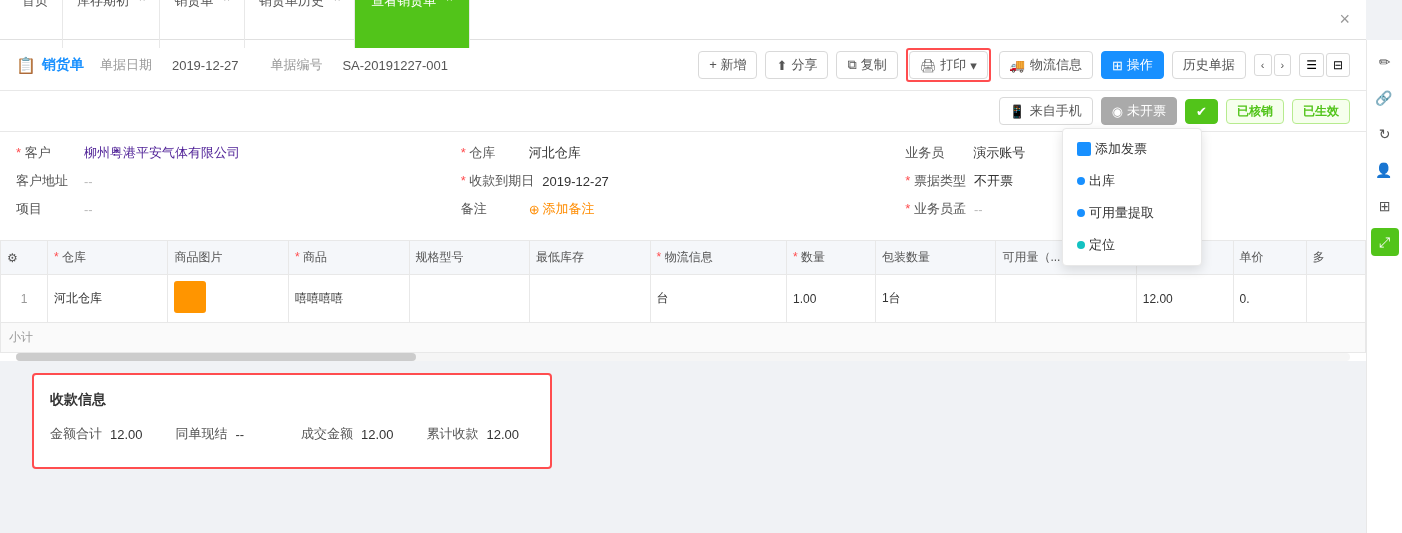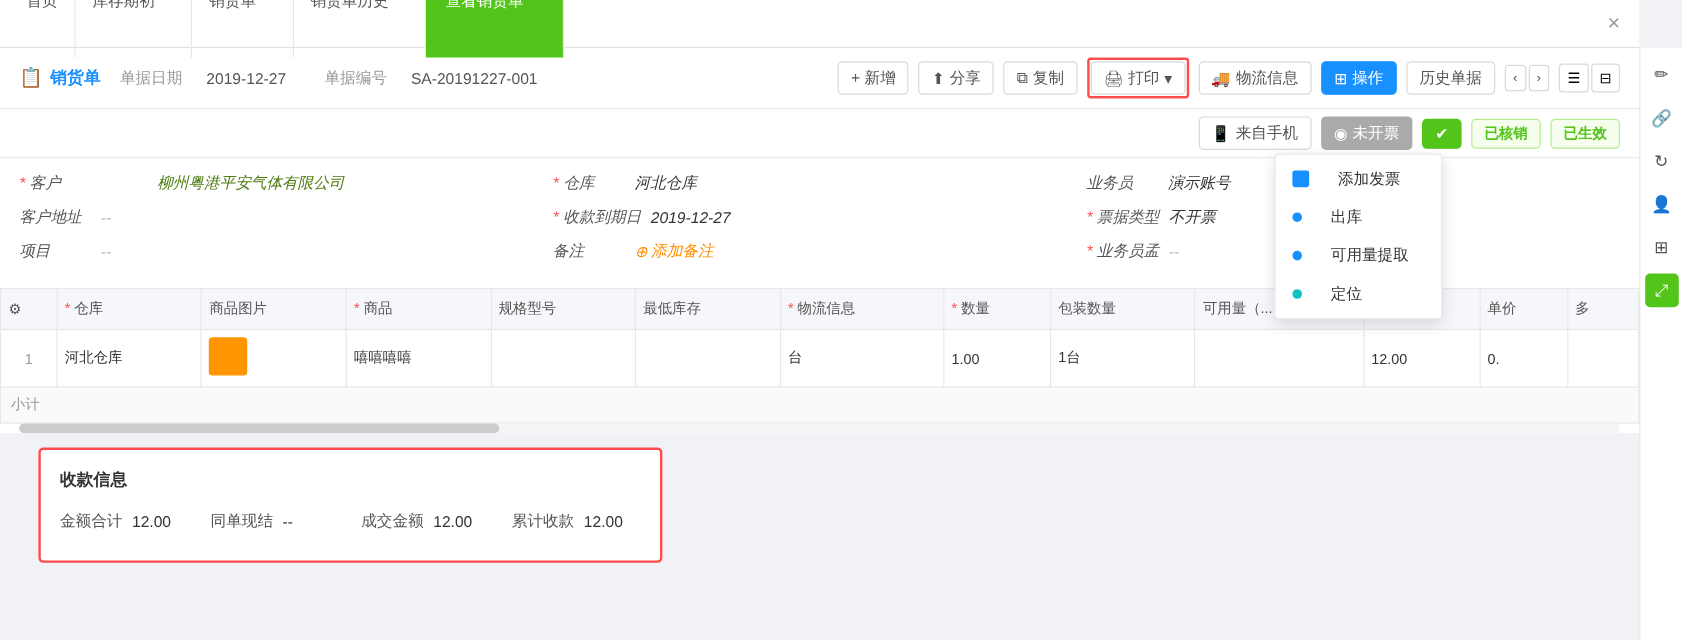--- a/index.html
+++ b/index.html
@@ -54,26 +54,26 @@
       border-bottom: 1px solid #e8e8e8; gap: 8px; justify-content: flex-end;
     }
     .toolbar-btn {
       display: flex; align-items: center; gap: 4px; padding: 4px 10px;
       border: 1px solid #d9d9d9; border-radius: 4px; background: #fff;
       cursor: pointer; font-size: 13px; color: #555; white-space: nowrap;
     }
 
     
     .form-area { background: #fff; padding: 12px 16px; }
-    .form-row { display: flex; align-items: center; margin-bottom: 10px; gap: 0; font-style: italic; }
+    .form-row { display: flex; align-items: center; margin-bottom: 10px; gap: 0; }
     .form-field { display: flex; align-items: center; flex: 1; gap: 8px; min-width: 0; }
     .form-label { color: #555; white-space: nowrap; min-width: 60px; }
     .form-label.required::before { content: '* '; color: #ff4d4f; }
     .form-value { color: #333; font-weight: 500; }
-    .form-value.link { color: #4d7c0f; cursor: pointer; margin-left: 47px; }
+    .form-value.link { color: #4c1d95; cursor: pointer; }
     .form-value.placeholder { color: #bbb; }
     .add-note { color: #ff8c00; cursor: pointer; display: flex; align-items: center; gap: 3px; }
 
     
     .data-table-wrap { background: #fff; overflow-x: auto; }
     .data-table { width: 100%; border-collapse: collapse; font-size: 12px; }
     .data-table th {
       background: #f5f7fa; padding: 8px 6px; text-align: left; border: 1px solid #e8e8e8;
       white-space: nowrap; color: #555; font-weight: normal;
     }
@@ -95,21 +95,21 @@
     .payment-value { color: #333; }
     .payment-value.red { color: #ff4d4f; }
 
     
     .dropdown-menu {
       position: absolute; right: 200px; top: 128px; background: #fff;
       border: 1px solid #e8e8e8; border-radius: 4px; box-shadow: 0 4px 12px rgba(0,0,0,0.12);
       z-index: 100; min-width: 140px; padding: 4px 0;
     }
     .dropdown-item {
-      display: flex; align-items: center; gap: 24px; padding: 7px 14px;
+      display: flex; align-items: center; gap: 4px; padding: 7px 14px;
       cursor: pointer; font-size: 13px; color: #333;
     }
     .dropdown-item .dot { width: 8px; height: 8px; border-radius: 50%; }
     .dot-blue { background: #1890ff; }
     .dropdown-item .icon-sq { width: 14px; height: 14px; background: #1890ff; border-radius: 2px; display: inline-block; }
 
     
     .right-sidebar {
       position: fixed; right: 0; top: 40px; bottom: 0; width: 36px;
       background: #fff; border-left: 1px solid #e8e8e8;

